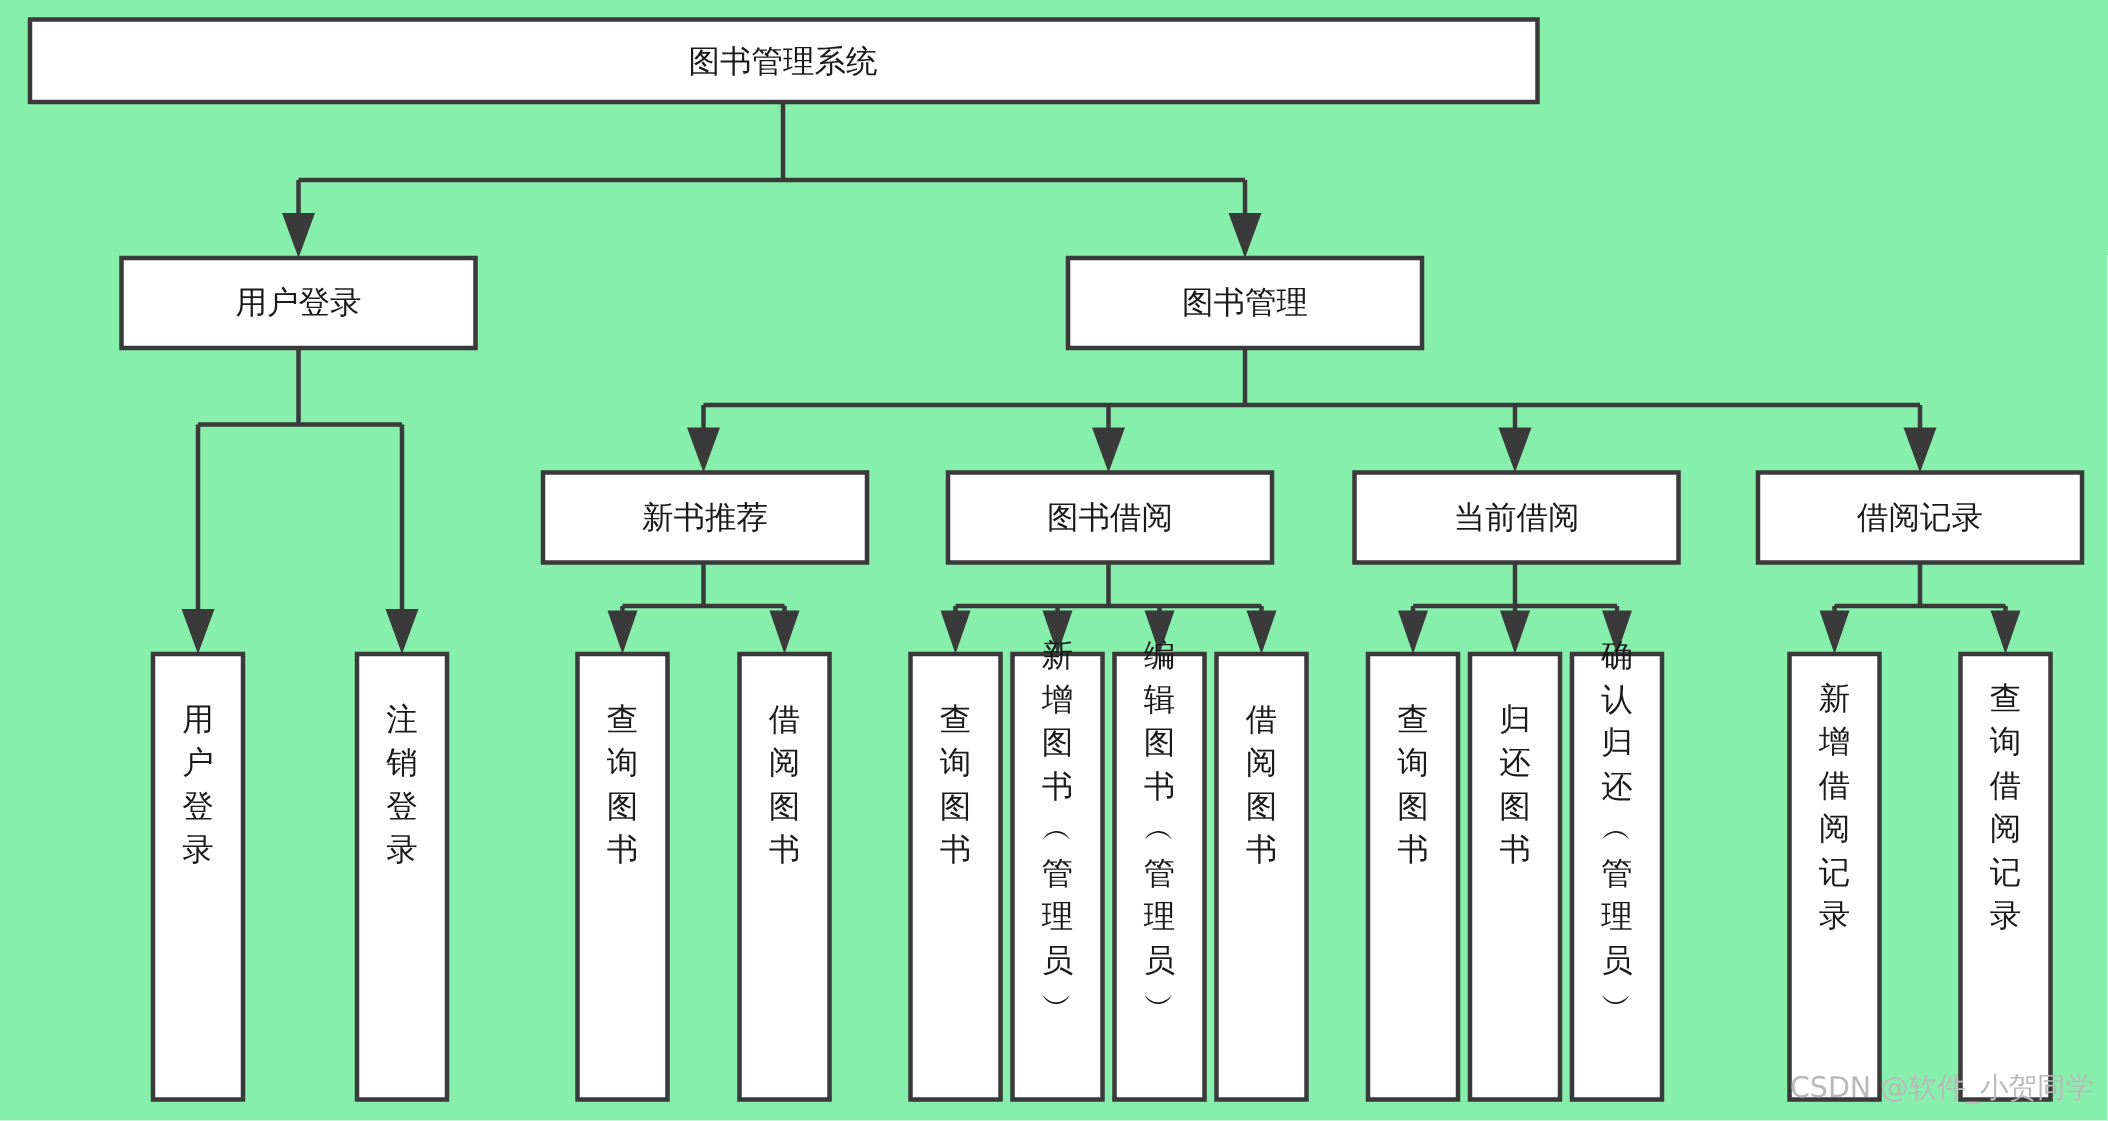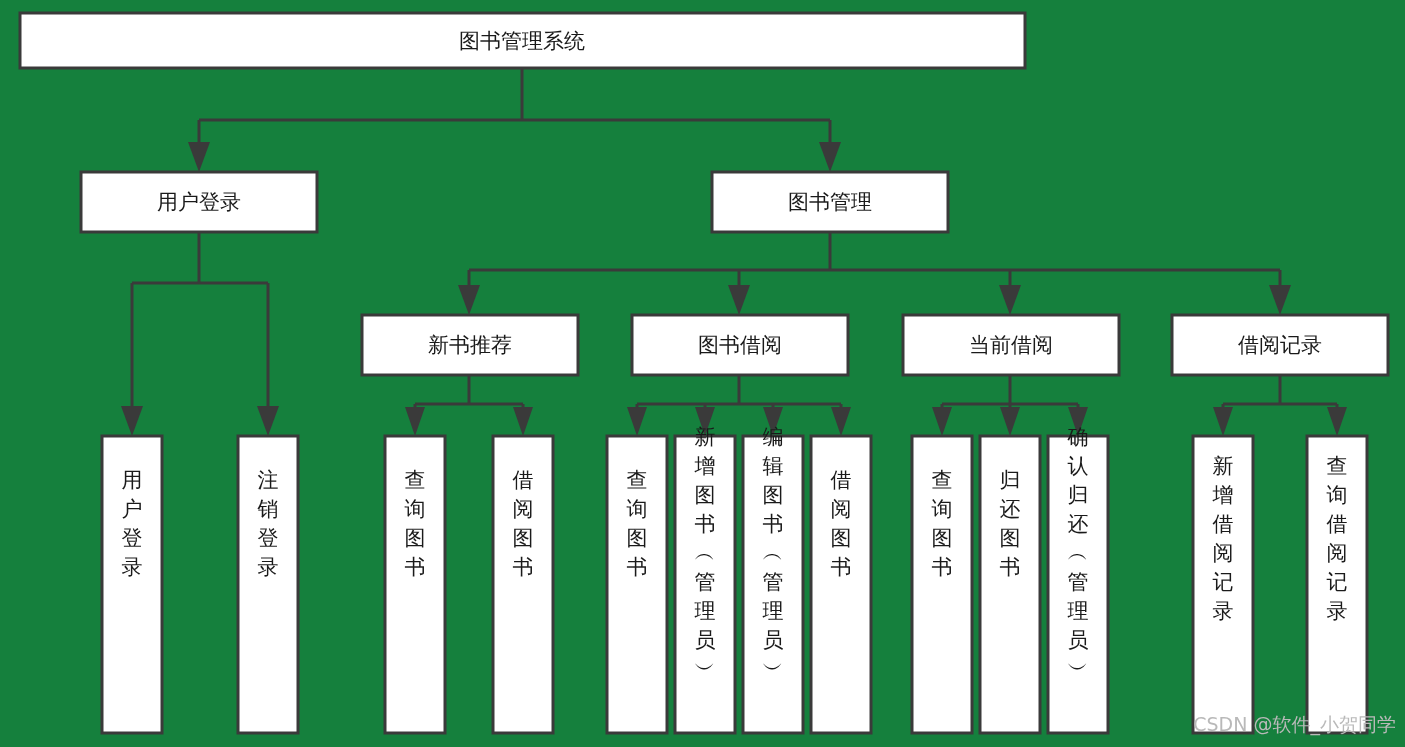--- a/index.html
+++ b/index.html
@@ -10,21 +10,21 @@
   body {
     width: 1405px;
     height: 747px;
     font-family: "DejaVu Sans", "Liberation Sans", sans-serif;
     overflow: hidden;
   }
   #diagram-root {
     position: relative;
     width: 1405px;
     height: 747px;
-    background: #15803d;
+    background: #86efac;
   }
   svg#flow-svg {
     position: absolute;
     top: 0;
     left: 0;
     width: 1405px;
     height: 747px;
   }
   .node-rect {
     fill: #ffffff;

